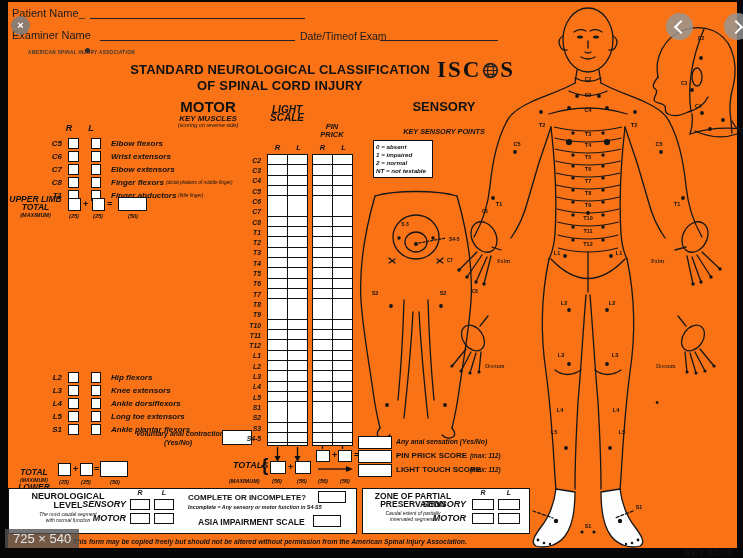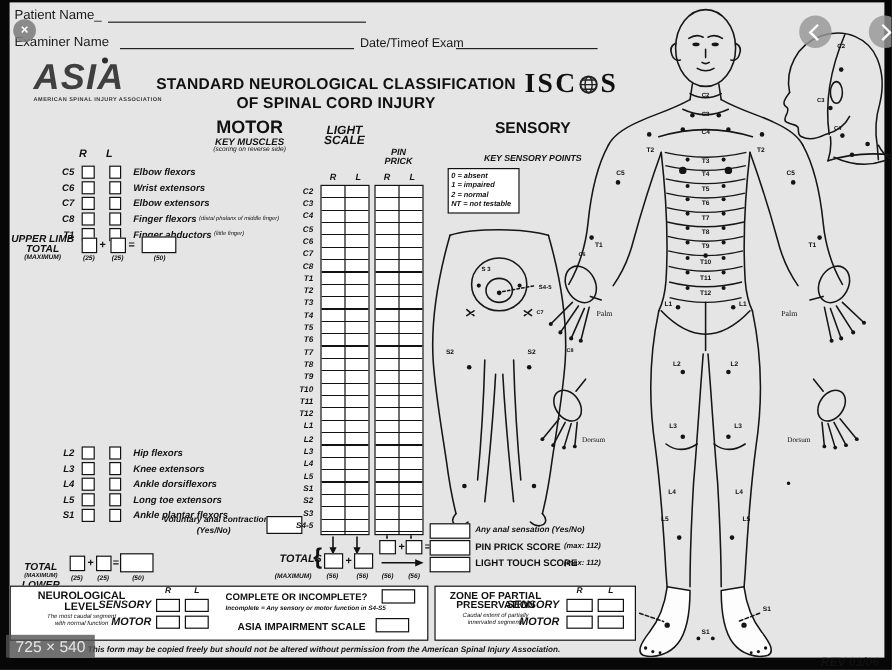--- a/index.html
+++ b/index.html
@@ -1,18 +1,18 @@
 <!DOCTYPE html>
 <html><head>
 <meta charset="utf-8">
 <style>
   html,body{margin:0;padding:0;background:#070707;}
   .stage{position:relative;width:743px;height:558px;background:#070707;overflow:hidden;
          font-family:"Liberation Sans",sans-serif;color:#111;}
-  .sheet{position:absolute;left:8px;top:2px;width:729px;height:546px;background:#e5e5e5;}
+  .sheet{position:absolute;left:8px;top:2px;width:729px;height:546px;background:#f97316;}
   .abs{position:absolute;}
   .b{font-weight:bold;} .it{font-style:italic;} .bi{font-weight:bold;font-style:italic;}
   .ctr{text-align:center;} .rt{text-align:right;}
   .ubox{position:absolute;border:1.6px solid #111;background:#fff;box-sizing:border-box;}
   .uline{position:absolute;border-bottom:1.4px solid #222;height:1px;}
   .hdr-lbl{font-size:11px;color:#1a1a1a;}
   .title{font-size:13px;font-weight:bold;letter-spacing:.2px;}
   .asia-txt{font-size:30px;font-weight:bold;font-style:italic;color:#3f3f3f;letter-spacing:1px;line-height:30px;}
   .asia-dot{position:absolute;width:5px;height:5px;border-radius:50%;background:#2c2c2c;}
   .asia-cap{font-size:4.6px;letter-spacing:.4px;color:#333;font-weight:bold;white-space:nowrap;}
@@ -267,21 +267,20 @@
       </svg>
 
     <div class="abs hdr-lbl" style="left:4px;top:5px;">Patient Name_</div>
     <div class="uline" style="left:82px;top:15px;width:215px;"></div>
     <div class="abs hdr-lbl" style="left:4px;top:27px;">Examiner Name</div>
     <div class="uline" style="left:92px;top:37px;width:195px;"></div>
     <div class="abs hdr-lbl" style="left:292px;top:28px;font-size:10.5px;">Date/Timeof Exam</div>
     <div class="uline" style="left:372px;top:37px;width:118px;"></div>
 
     <div class="abs" style="left:20px;top:48px;">
-      <div class="asia-txt">ASIA</div>
       <span class="asia-dot" style="left:57px;top:-2px;"></span>
       <div class="asia-cap">AMERICAN SPINAL INJURY ASSOCIATION</div>
     </div>
 
     <div class="abs title ctr" style="left:112px;top:60px;width:320px;">STANDARD NEUROLOGICAL CLASSIFICATION</div>
     <div class="abs title ctr" style="left:112px;top:76px;width:320px;">OF SPINAL CORD INJURY</div>
 
     <div class="abs iscos" style="left:429px;top:55px;">
       <span>ISC</span>
       <svg class="globe" viewBox="0 0 20 20">

